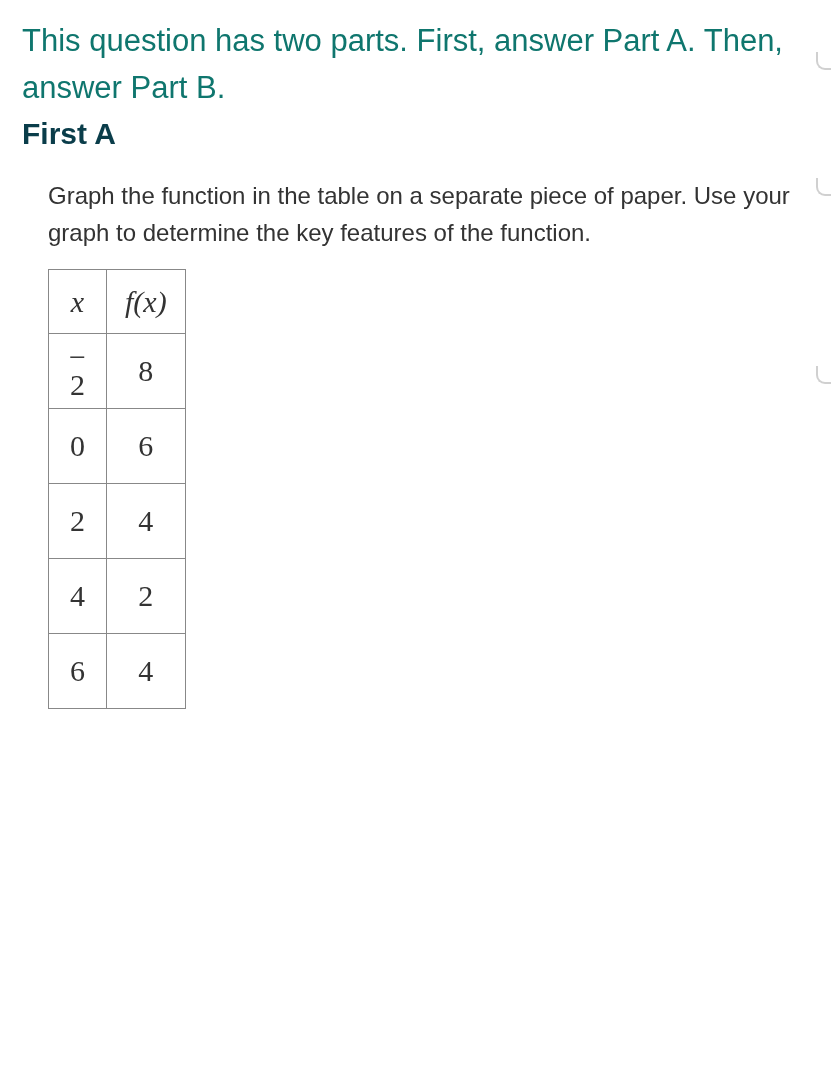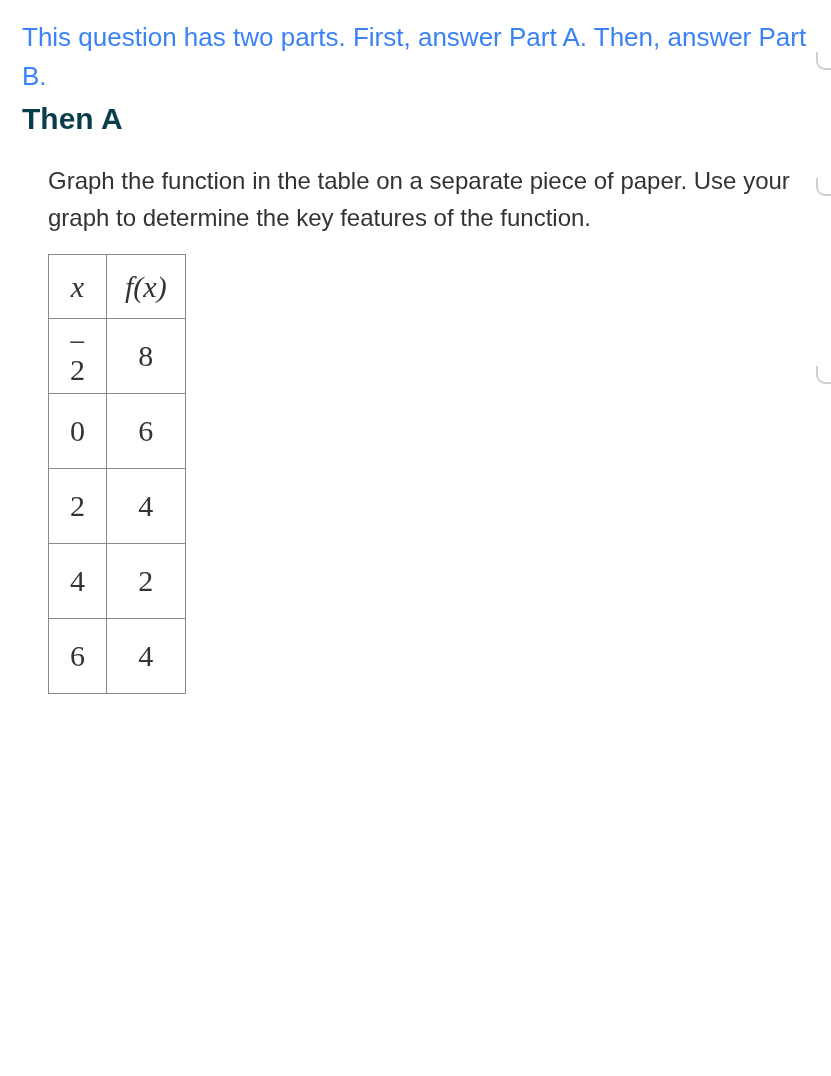--- a/index.html
+++ b/index.html
@@ -10,23 +10,23 @@
     body {
       font-family: -apple-system, BlinkMacSystemFont, 'Segoe UI', Helvetica, Arial, sans-serif;
       width: 831px;
       height: 1076px;
       background: #ffffff;
       color: #333333;
       padding: 18px 22px;
       position: relative;
     }
     .intro-text {
-      font-size: 26px;
+      font-size: 31px;
       line-height: 1.5;
-      color: #3b82f6;
+      color: #0f766e;
       font-weight: 400;
       margin-bottom: 6px;
     }
     .part-label {
       font-size: 30px;
       font-weight: 700;
       color: #0a3d4a;
       margin-bottom: 26px;
     }
     .question-body {
@@ -92,21 +92,21 @@
       border-bottom-left-radius: 9px;
     }
     .edge-cap.c1 { top: 52px; }
     .edge-cap.c2 { top: 178px; }
     .edge-cap.c3 { top: 366px; }
   </style>
 </head>
 <body>
 
 <div class="intro-text">This question has two parts. First, answer Part A. Then, answer Part B.</div>
-<div class="part-label">Then A</div>
+<div class="part-label">First A</div>
 
 <div class="question-body">
   <div class="question-text">Graph the function in the table on a separate piece of paper. Use your graph to determine the key features of the function.</div>
 
   <table class="data-table">
     <thead>
       <tr>
         <th>x</th>
         <th><span class="fx-header">f</span>(<span class="fx-header">x</span>)</th>
       </tr>

